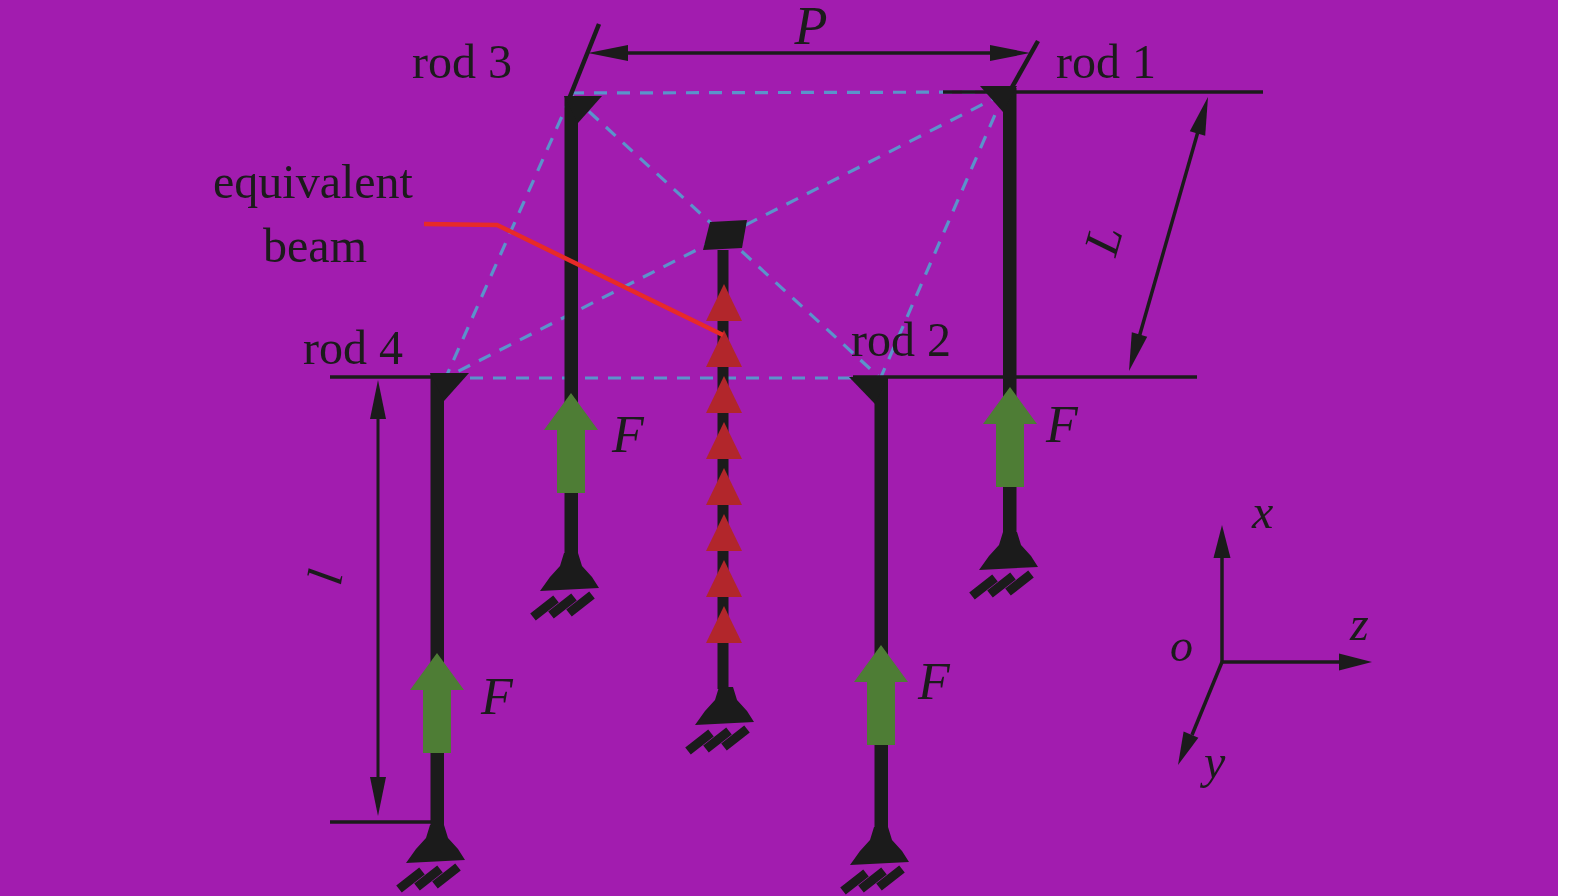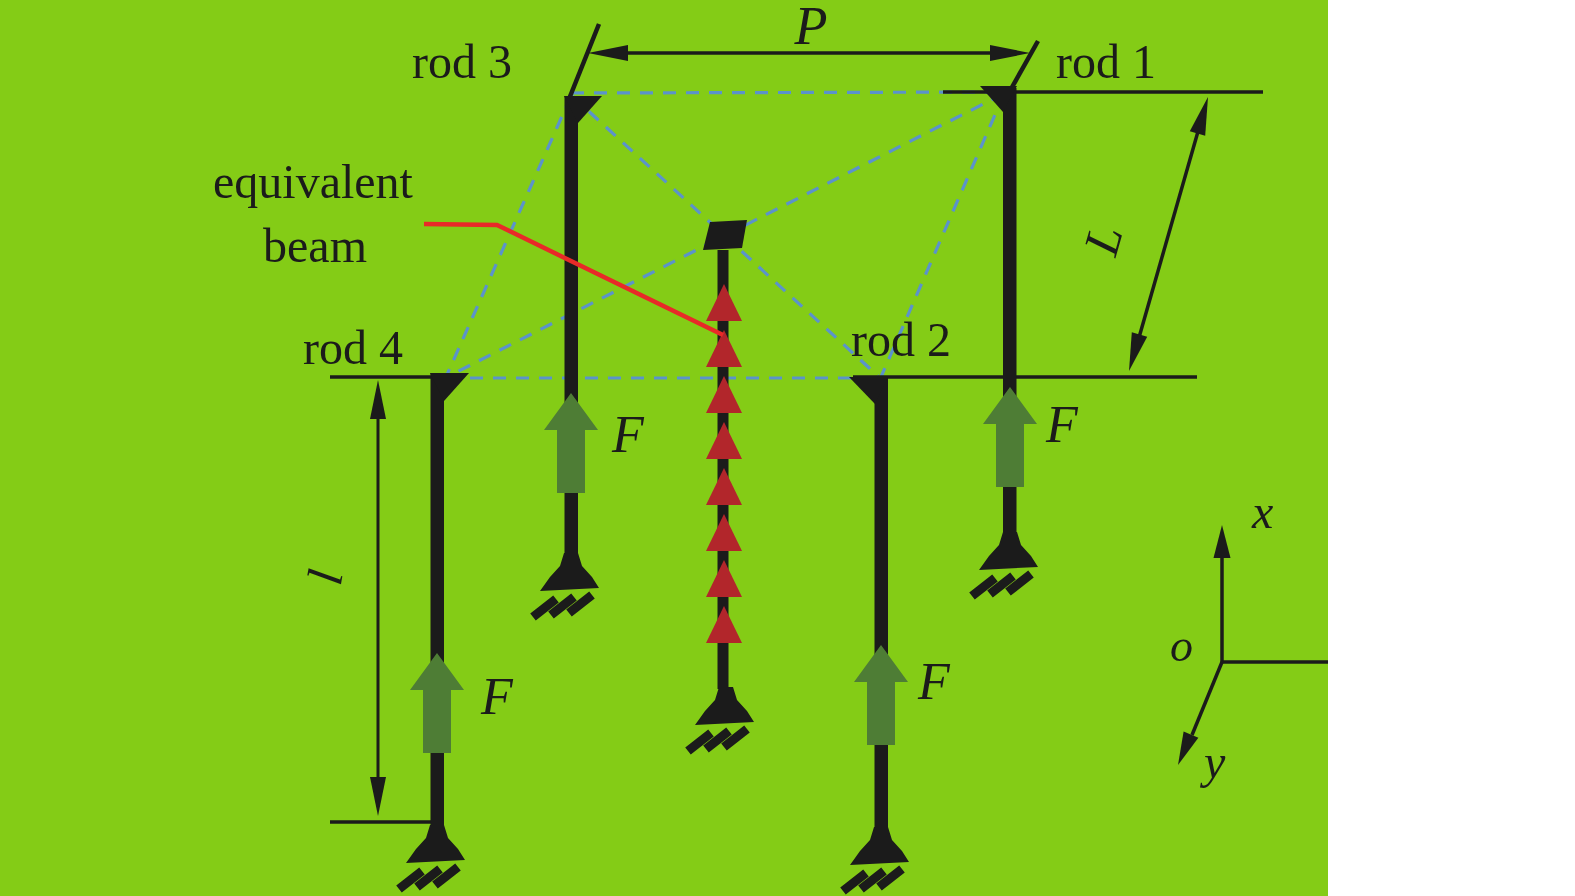--- a/index.html
+++ b/index.html
@@ -1,19 +1,19 @@
 <!DOCTYPE html>
 <html><head>
 <meta charset="utf-8">
 <style>
   html,body{margin:0;padding:0;background:#ffffff;}
   #stage{
     position:relative;
-    width:1328px;height:896px;
-    background:#84cc16;
+    width:1558px;height:896px;
+    background:#a21caf;
     overflow:hidden;
     font-family:"Liberation Serif", serif;
   }
   svg{position:absolute;left:0;top:0;}
   text{fill:#1b1b1b;}
   .serif{font-family:"Liberation Serif", serif;font-style:normal;}
   .ital{font-family:"Liberation Serif", serif;font-style:italic;}
 </style>
 </head>
 <body>

